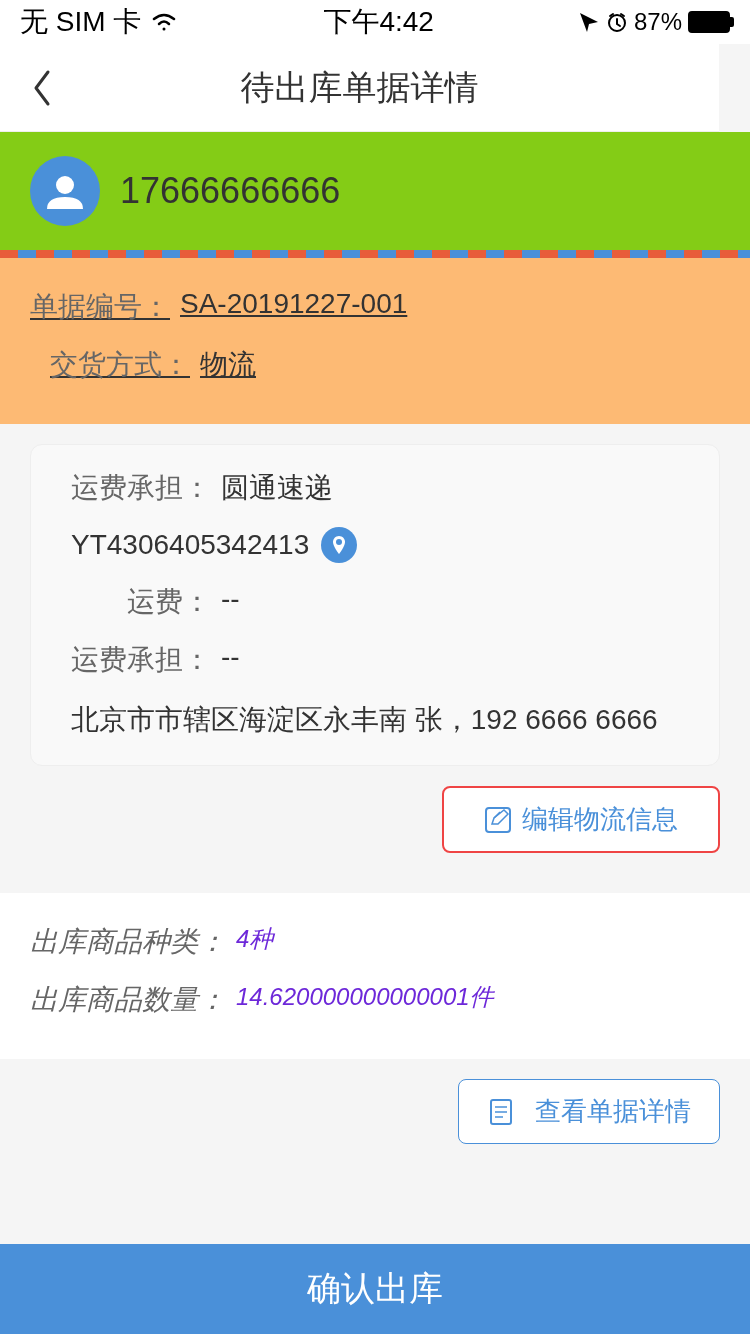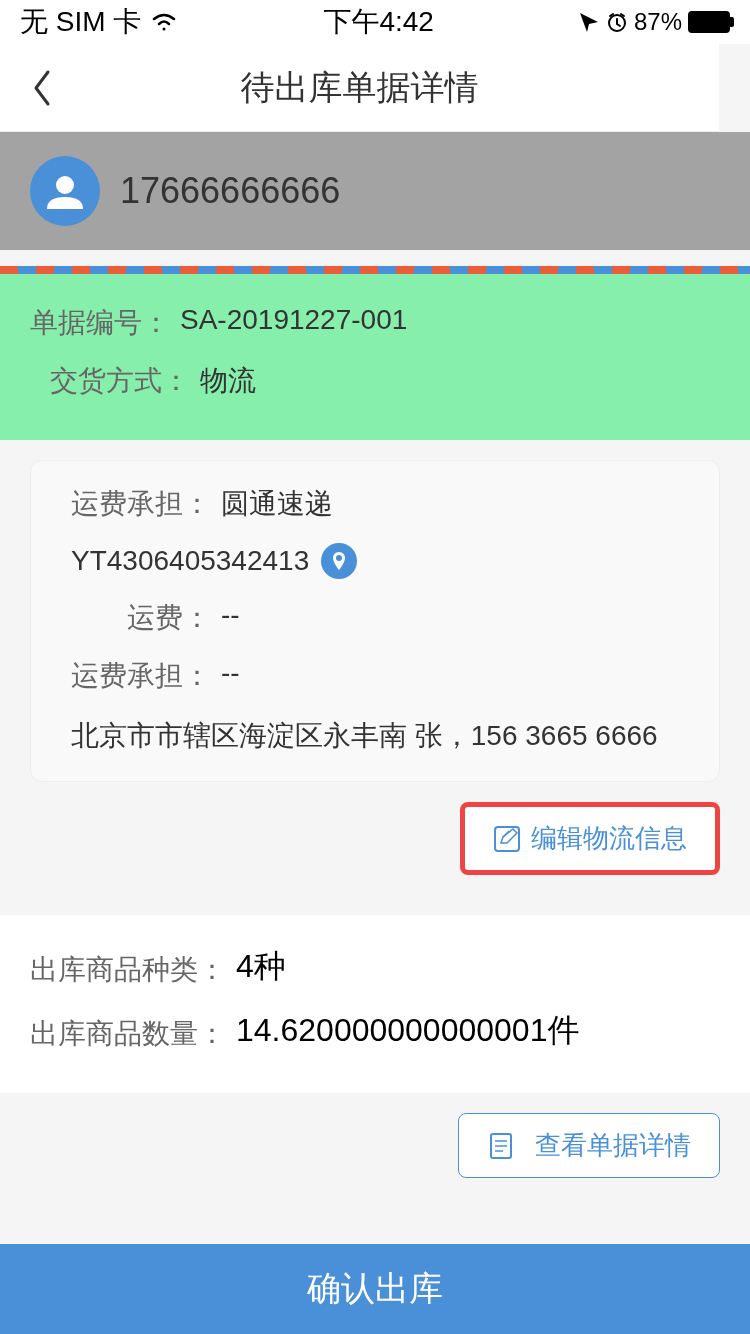--- a/index.html
+++ b/index.html
@@ -85,26 +85,26 @@
       align-items: center;
     }
     .nav-title {
       font-size: 34px;
       font-weight: 500;
       color: #333;
     }
 
     
     .customer-section {
-      background: #a3a3a3;
+      background: #84cc16;
       padding: 24px 30px;
       display: flex;
       align-items: center;
       gap: 20px;
-      margin-bottom: 16px;
+      margin-bottom: 0;
     }
     .avatar {
       width: 70px;
       height: 70px;
       border-radius: 50%;
       background: #4a90d9;
       display: flex;
       align-items: center;
       justify-content: center;
       flex-shrink: 0;
@@ -122,23 +122,24 @@
       background: repeating-linear-gradient(
         90deg,
         #e85d3a 0px, #e85d3a 18px,
         #4a90d9 18px, #4a90d9 36px
       );
       margin: 0;
     }
 
     
     .info-section {
-      background: #86efac;
+      background: #fdba74;
       padding: 30px 30px 20px 30px;
       margin-bottom: 20px;
+      text-decoration: underline;
     }
 
     .info-row {
       display: flex;
       align-items: flex-start;
       margin-bottom: 20px;
     }
     .info-label {
       color: #666;
       font-size: 28px;
@@ -203,23 +204,23 @@
       height: 22px;
     }
 
     
     .edit-btn-row {
       display: flex;
       justify-content: flex-end;
       padding: 0 30px 20px 30px;
     }
     .edit-btn {
-      border: 5px solid #ef4444;
+      border: 2px solid #ef4444;
       border-radius: 8px;
-      padding: 14px 28px;
+      padding: 14px 40px;
       color: #4a90d9;
       font-size: 26px;
       background: #fff;
       display: flex;
       align-items: center;
       gap: 10px;
       cursor: pointer;
     }
 
     
@@ -229,33 +230,34 @@
     }
 
     
     .goods-section {
       background: #fff;
       padding: 30px 30px 20px 30px;
       margin-bottom: 20px;
     }
     .goods-row {
       display: flex;
-      align-items: flex-end;
+      align-items: flex-start;
       margin-bottom: 20px;
+      font-style: italic;
     }
     .goods-label {
       color: #666;
       font-size: 28px;
       min-width: 180px;
       text-align: right;
       flex-shrink: 0;
     }
     .goods-value {
-      color: #000000;
-      font-size: 32px;
+      color: #6d28d9;
+      font-size: 24px;
       margin-left: 10px;
     }
 
     
     .detail-btn-row {
       display: flex;
       justify-content: flex-end;
       padding: 0 30px 20px 30px;
     }
     .detail-btn {
@@ -374,21 +376,21 @@
   </div>
   <div class="logistics-row">
     <span class="logistics-label">运费：</span>
     <span class="logistics-value">--</span>
   </div>
   <div class="logistics-row">
     <span class="logistics-label">运费承担：</span>
     <span class="logistics-value">--</span>
   </div>
   <div class="logistics-row">
-    <span class="logistics-value" style="line-height:1.5;">北京市市辖区海淀区永丰南  张，156 3665 6666</span>
+    <span class="logistics-value" style="line-height:1.5;">北京市市辖区海淀区永丰南  张，192 6666 6666</span>
   </div>
 </div>
 
 <div class="edit-btn-row">
   <button class="edit-btn">
     <svg width="28" height="28" viewBox="0 0 28 28" fill="none">
       <rect x="2" y="2" width="24" height="24" rx="3" stroke="#4a90d9" stroke-width="2"></rect>
       <path d="M8 18 L10 12 L20 4 L24 8 L14 18 Z" stroke="#4a90d9" stroke-width="1.5" fill="none"></path>
       <path d="M10 12 L16 6" stroke="#4a90d9" stroke-width="1.5"></path>
     </svg>

